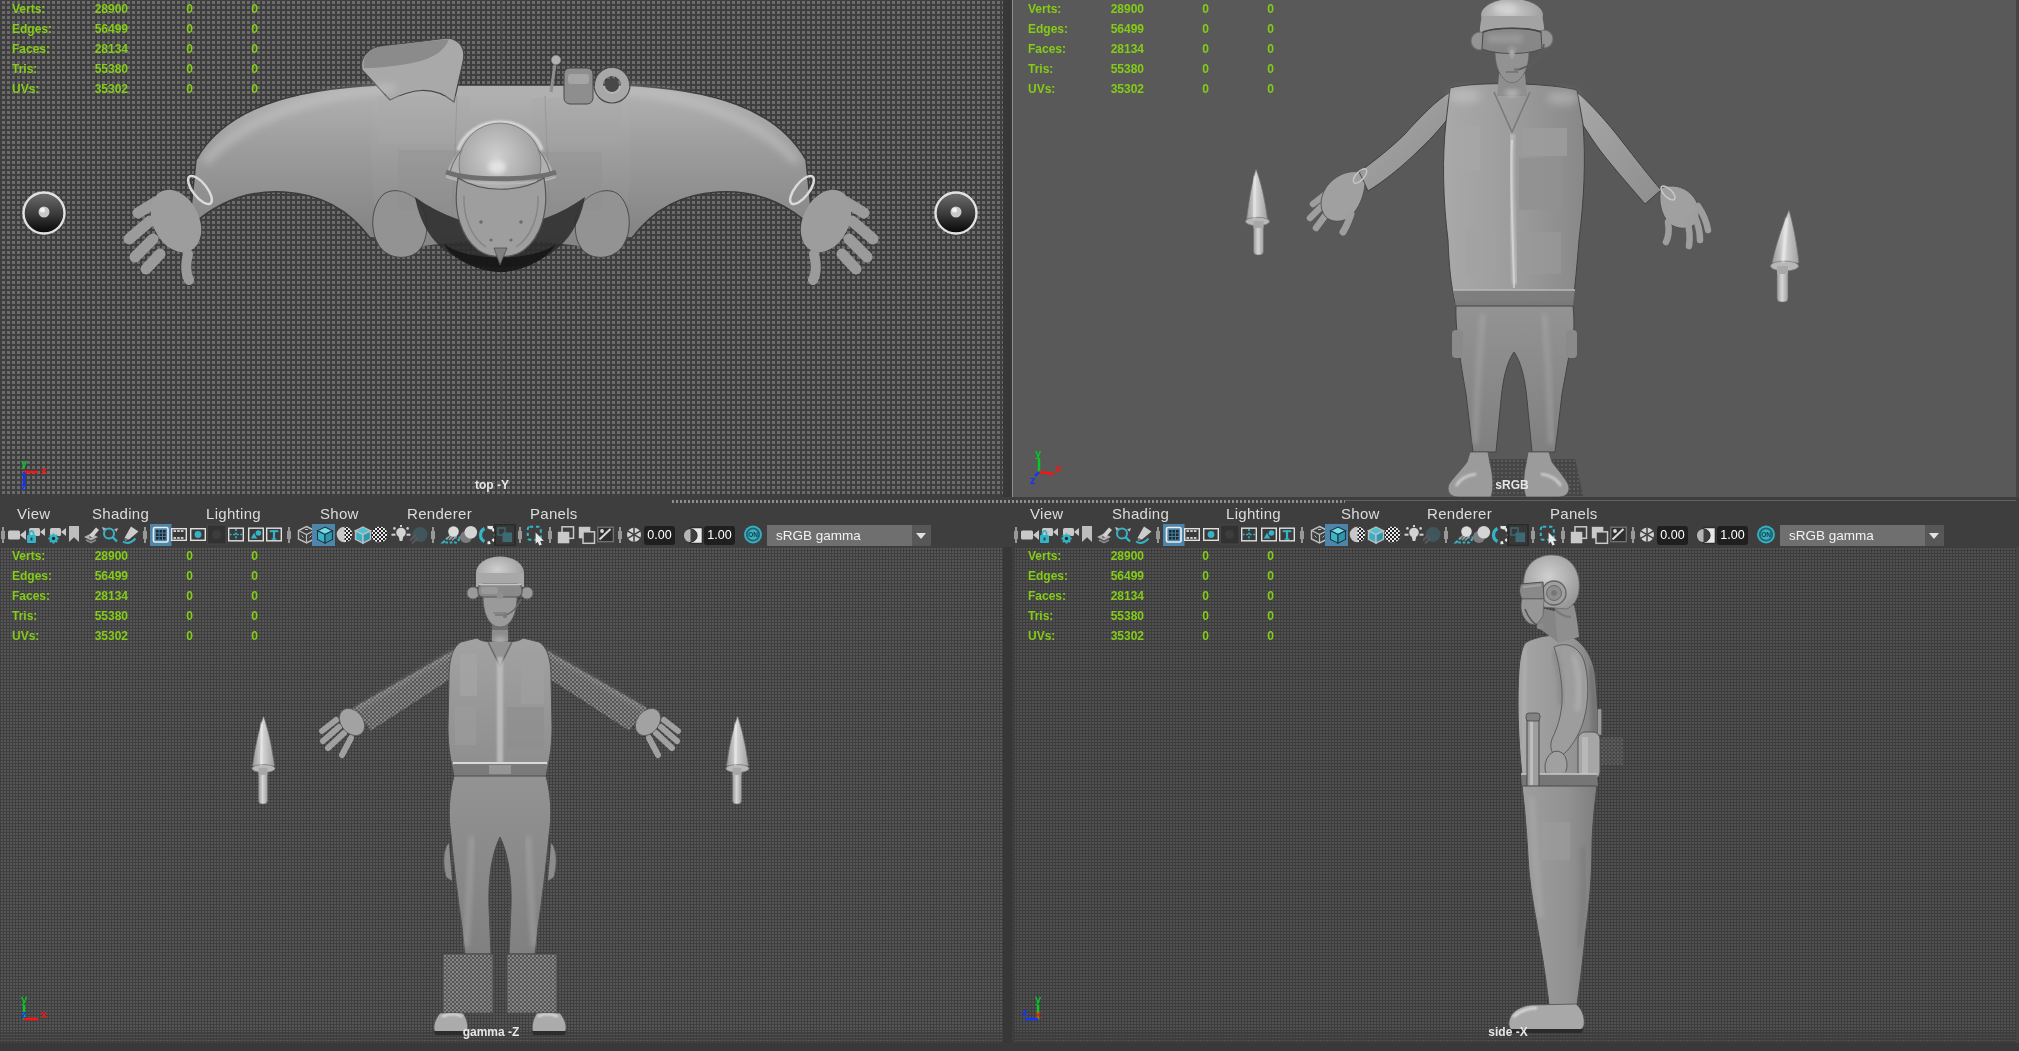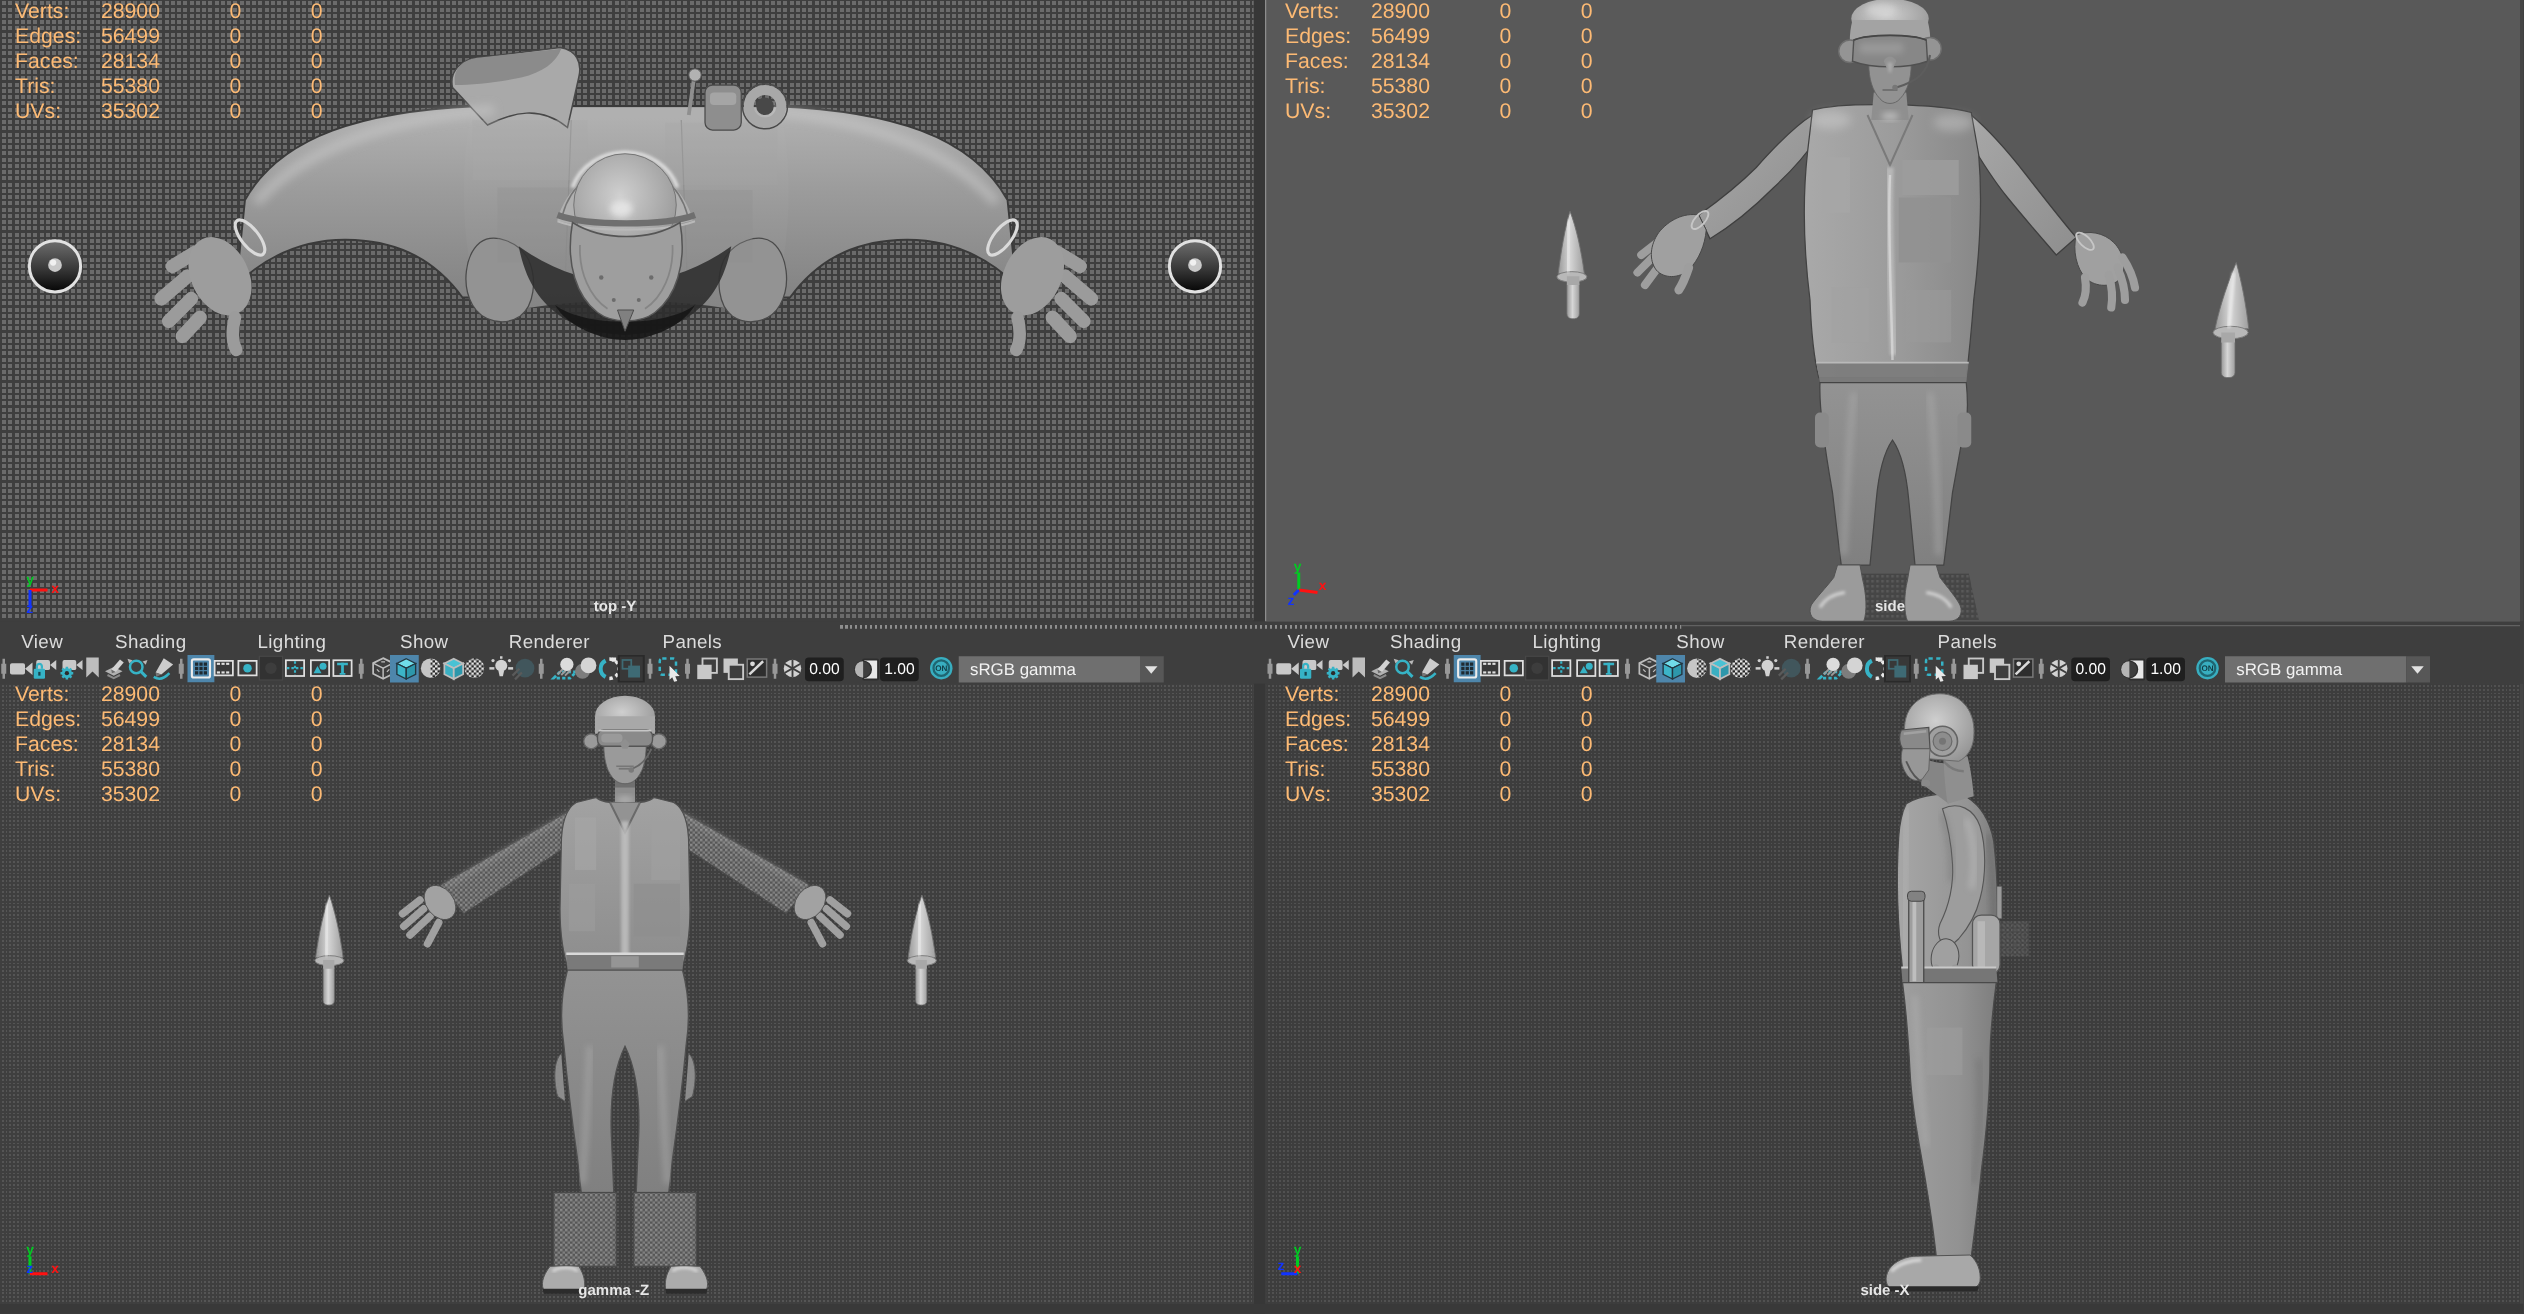--- a/index.html
+++ b/index.html
@@ -17,21 +17,21 @@
   #br{left:1013px;top:547px;width:1003px;height:496px;background-color:#515151;
       background-image:repeating-linear-gradient(0deg,#3d3d3d 0 1.5px,rgba(0,0,0,0) 1.5px 3px),
                        repeating-linear-gradient(90deg,#3d3d3d 0 1.5px,rgba(0,0,0,0) 1.5px 3px);}
   #vdiv{position:absolute;left:1003px;top:0;width:9px;height:1051px;background:#373737;}
   #redge{position:absolute;left:2016px;top:0;width:3px;height:1051px;background:#454545;}
   #midbar{position:absolute;left:0;top:497px;width:2019px;height:50px;background:#3e3e3e;}
   #botbar{position:absolute;left:0;top:1043px;width:2019px;height:8px;background:#393939;}
   .grip{position:absolute;top:500px;height:3px;left:672px;width:673px;
         background:repeating-linear-gradient(90deg,#8e8e8e 0 2px,rgba(0,0,0,0) 2px 4px);}
   .menu{position:absolute;top:505px;height:18px;color:#dcdcdc;font-size:15px;letter-spacing:0.3px;text-align:center;}
-  .hud{position:absolute;color:#fdba74;font-size:17px;font-weight:normal;line-height:12px;white-space:pre;}
+  .hud{position:absolute;color:#84cc16;font-size:12px;font-weight:bold;line-height:12px;white-space:pre;}
   .hud .lbl{display:inline-block;}
   .hud .val{display:inline-block;text-align:right;}
   .vplabel{position:absolute;color:#e6e6e6;font-size:12px;font-weight:bold;transform:translateX(-50%);}
 </style>
 </head>
 <body>
 <div id="root">
   <div id="vdiv"></div>
   <div id="tl" class="vp"></div>
   <div id="tr" class="vp"></div>
@@ -729,21 +729,21 @@
   <svg style="position:absolute;left:1657px;top:524px;overflow:visible" width="120" height="22">
     <use href="#i-halfmoon" x="42" y="3"></use>
       <use href="#i-on" x="100" y="1"></use>
   </svg>
   <svg style="position:absolute;left:644px;top:524px;overflow:visible" width="120" height="22">
     <use href="#i-halfmoon" x="42" y="3"></use>
       <use href="#i-on" x="100" y="1"></use>
   </svg>
 
   <div class="vplabel" style="left:492px;top:478px">top -Y</div>
-  <div class="vplabel" style="left:1512px;top:478px">side</div>
+  <div class="vplabel" style="left:1512px;top:478px">sRGB</div>
   <div class="vplabel" style="left:491px;top:1025px">gamma -Z</div>
   <div class="vplabel" style="left:1508px;top:1025px">side -X</div>
 
   <div class="hud" style="left:12px;top:3px"><span class="lbl" style="width:56px">Verts:</span><span class="val" style="width:60px">28900</span><span class="val" style="width:65px">0</span><span class="val" style="width:65px">0</span></div>
   <div class="hud" style="left:12px;top:23px"><span class="lbl" style="width:56px">Edges:</span><span class="val" style="width:60px">56499</span><span class="val" style="width:65px">0</span><span class="val" style="width:65px">0</span></div>
   <div class="hud" style="left:12px;top:43px"><span class="lbl" style="width:56px">Faces:</span><span class="val" style="width:60px">28134</span><span class="val" style="width:65px">0</span><span class="val" style="width:65px">0</span></div>
   <div class="hud" style="left:12px;top:63px"><span class="lbl" style="width:56px">Tris:</span><span class="val" style="width:60px">55380</span><span class="val" style="width:65px">0</span><span class="val" style="width:65px">0</span></div>
   <div class="hud" style="left:12px;top:83px"><span class="lbl" style="width:56px">UVs:</span><span class="val" style="width:60px">35302</span><span class="val" style="width:65px">0</span><span class="val" style="width:65px">0</span></div>
   <div class="hud" style="left:1028px;top:3px"><span class="lbl" style="width:56px">Verts:</span><span class="val" style="width:60px">28900</span><span class="val" style="width:65px">0</span><span class="val" style="width:65px">0</span></div>
   <div class="hud" style="left:1028px;top:23px"><span class="lbl" style="width:56px">Edges:</span><span class="val" style="width:60px">56499</span><span class="val" style="width:65px">0</span><span class="val" style="width:65px">0</span></div>

